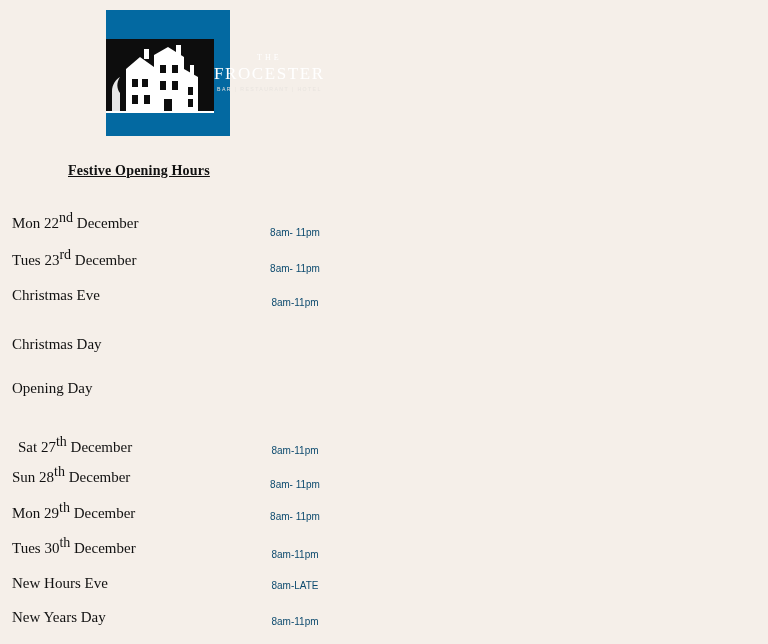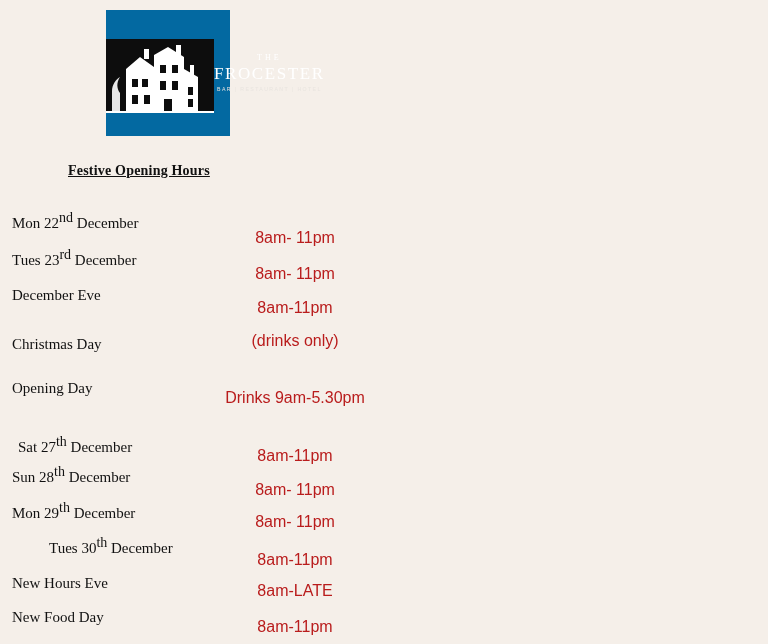--- a/index.html
+++ b/index.html
@@ -101,22 +101,22 @@
     font-size: 14px;
     vertical-align: super;
     line-height: 0;
   }
   .times {
     position: absolute;
     left: 190px;
     width: 210px;
     text-align: center;
     font-family: "Liberation Sans", sans-serif;
-    font-size: 16px;
-    color: #b91c1c;
+    font-size: 10px;
+    color: #0c4a6e;
     line-height: 1.6;
   }
   .times .line {
     display: block;
     white-space: nowrap;
   }
 </style>
 </head>
 <body>
 
@@ -167,35 +167,33 @@
           <span class="line">8am- 11pm</span>
         </div>
       </div>
       <div class="row">
         <div class="day" style="top: 46px;">Tues 23<sup>rd</sup> December</div>
         <div class="times" style="top: 55px;">
           <span class="line">8am- 11pm</span>
         </div>
       </div>
       <div class="row">
-        <div class="day" style="top: 81px;">December Eve</div>
+        <div class="day" style="top: 81px;">Christmas Eve</div>
         <div class="times" style="top: 89px;">
           <span class="line">8am-11pm</span>
         </div>
       </div>
       <div class="row">
         <div class="day" style="top: 130px;">Christmas Day</div>
         <div class="times" style="top: 122px;">
-          <span class="line">(drinks only)</span>
         </div>
       </div>
       <div class="row">
         <div class="day" style="top: 174px;">Opening Day</div>
         <div class="times" style="top: 179px;">
-          <span class="line">Drinks 9am-5.30pm</span>
         </div>
       </div>
       <div class="row">
         <div class="day" style="top: 233px; margin-left: 6px;">Sat 27<sup>th</sup> December</div>
         <div class="times" style="top: 237px;">
           <span class="line">8am-11pm</span>
         </div>
       </div>
       <div class="row">
         <div class="day" style="top: 263px;">Sun 28<sup>th</sup> December</div>
@@ -203,32 +201,32 @@
           <span class="line">8am- 11pm</span>
         </div>
       </div>
       <div class="row">
         <div class="day" style="top: 299px;">Mon 29<sup>th</sup> December</div>
         <div class="times" style="top: 303px;">
           <span class="line">8am- 11pm</span>
         </div>
       </div>
       <div class="row">
-        <div class="day" style="top: 334px; margin-left: 37px;">Tues 30<sup>th</sup> December</div>
+        <div class="day" style="top: 334px;">Tues 30<sup>th</sup> December</div>
         <div class="times" style="top: 341px;">
           <span class="line">8am-11pm</span>
         </div>
       </div>
       <div class="row">
         <div class="day" style="top: 369px;">New Hours Eve</div>
         <div class="times" style="top: 372px;">
           <span class="line">8am-LATE</span>
         </div>
       </div>
       <div class="row">
-        <div class="day" style="top: 403px;">New Food Day</div>
+        <div class="day" style="top: 403px;">New Years Day</div>
         <div class="times" style="top: 408px;">
           <span class="line">8am-11pm</span>
         </div>
       </div>
     </div>
 
 </div>
 
 </body></html>

